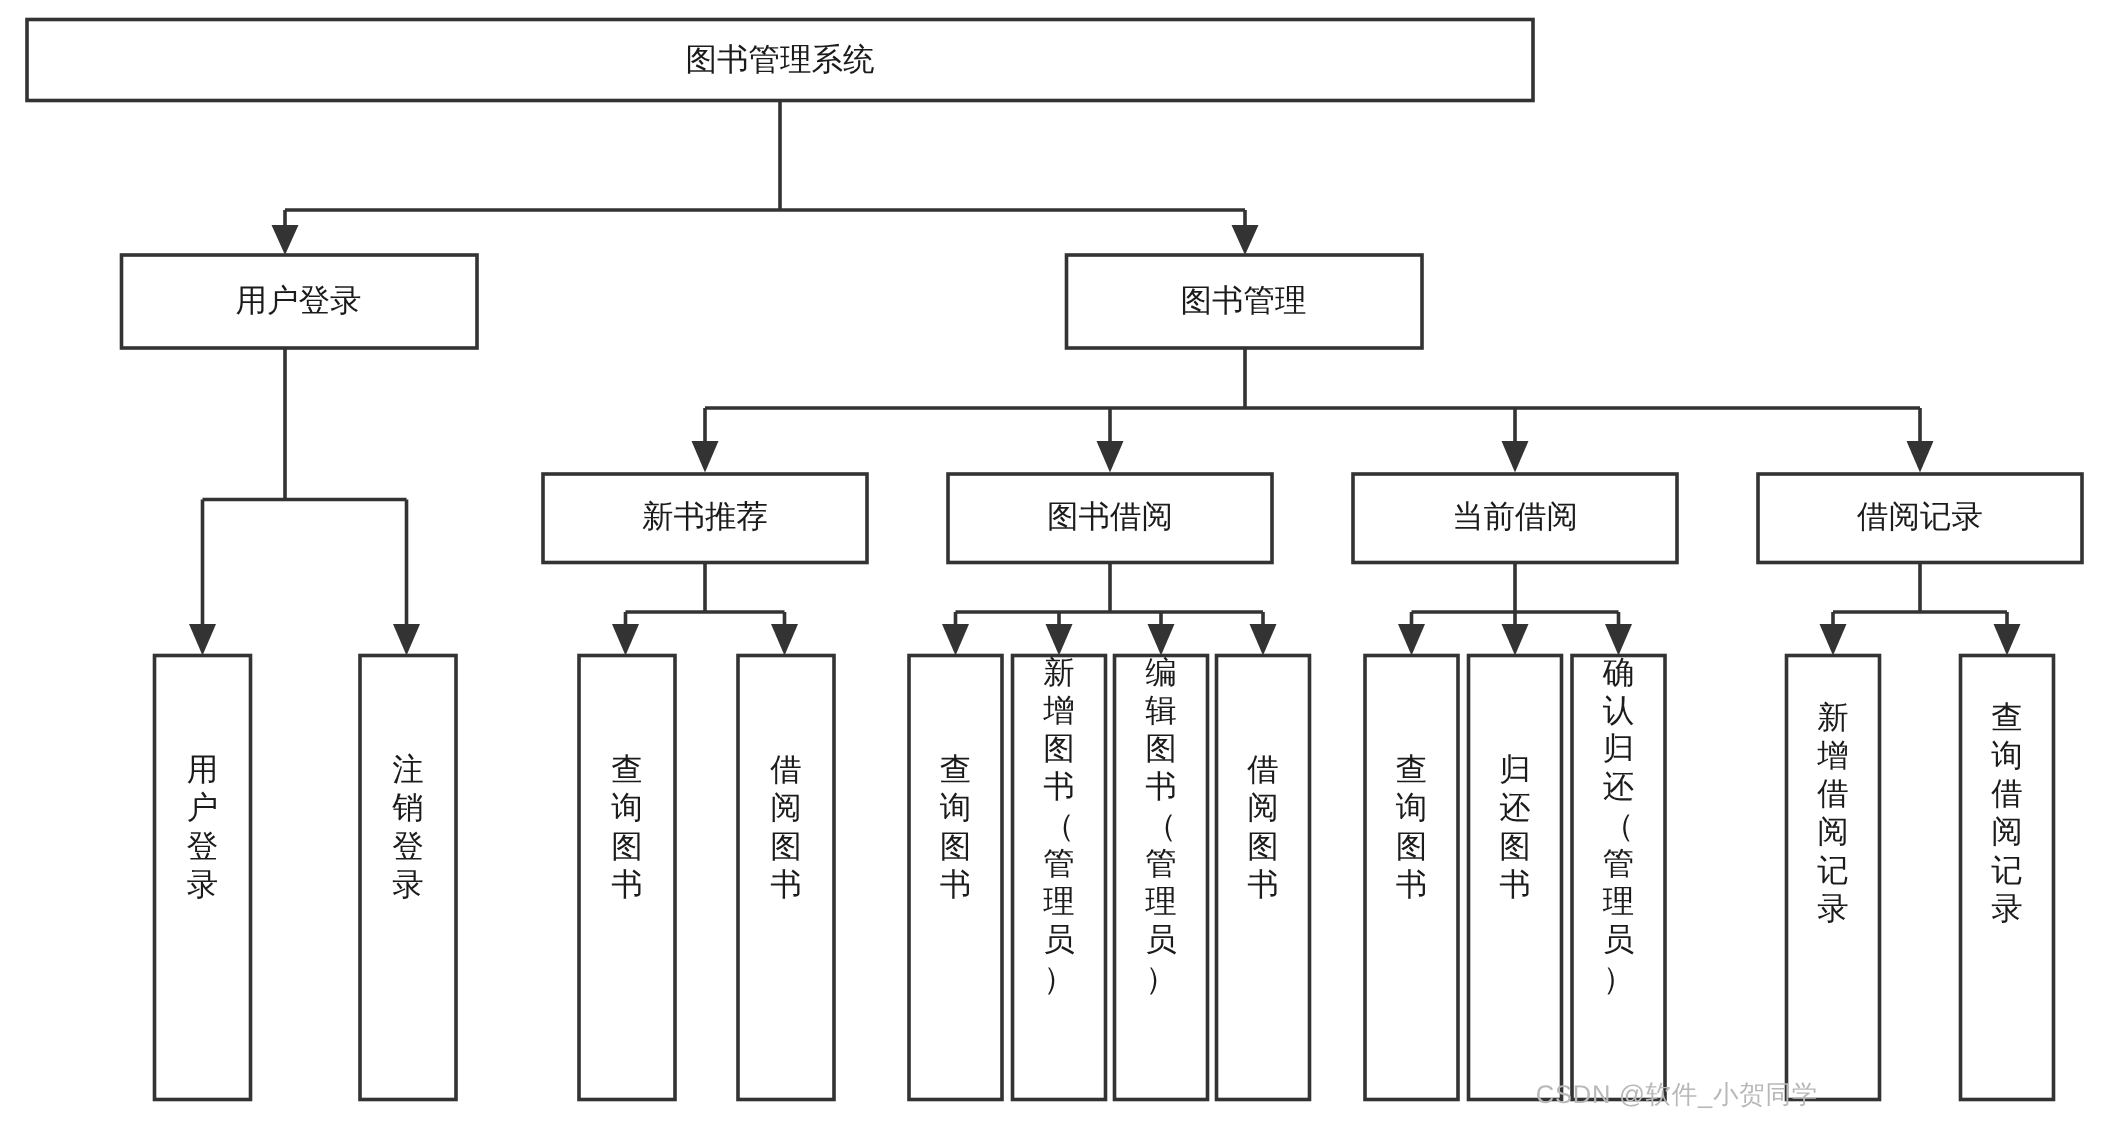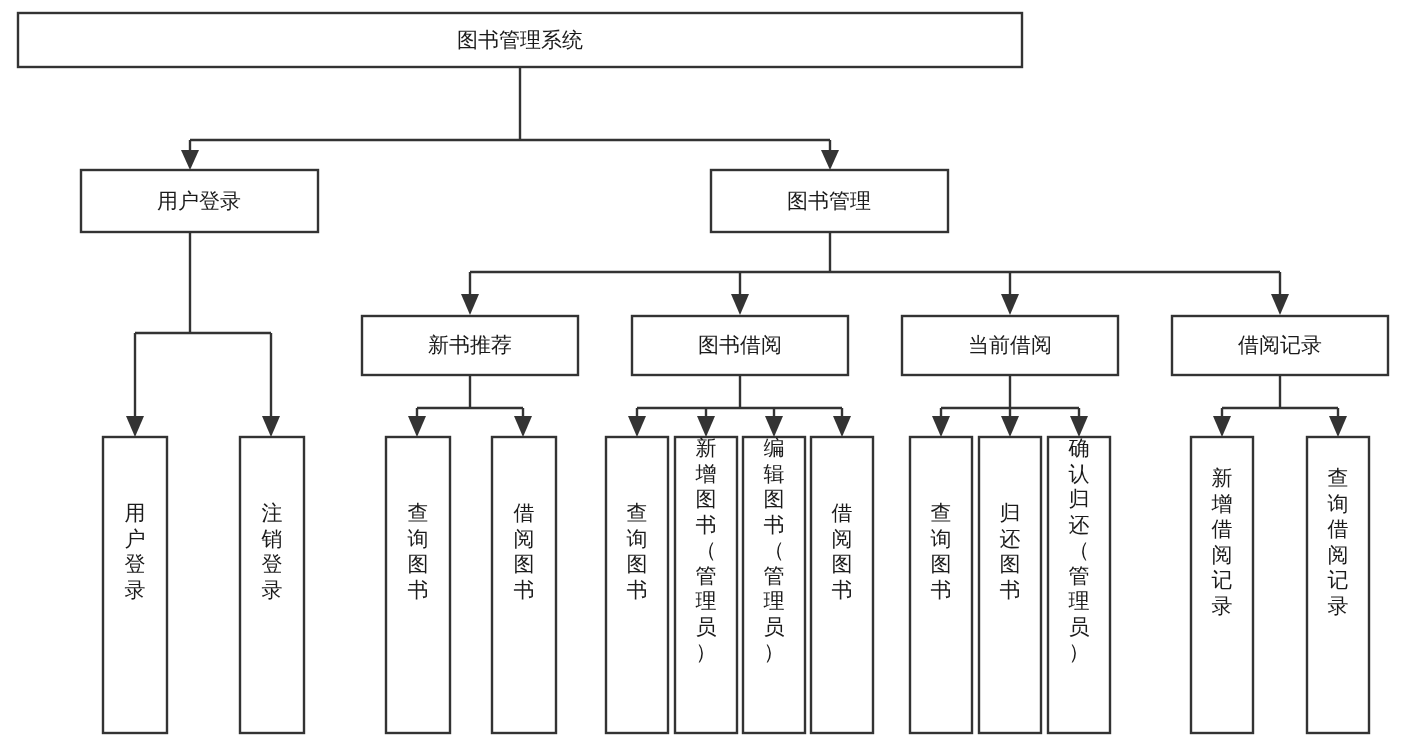--- a/index.html
+++ b/index.html
@@ -231,13 +231,14 @@
       <text class="node-label-v" x="1222" y="485"><tspan x="1222" dy="0">新</tspan><tspan x="1222" dy="25.5">增</tspan><tspan x="1222" dy="25.5">借</tspan><tspan x="1222" dy="25.5">阅</tspan><tspan x="1222" dy="25.5">记</tspan><tspan x="1222" dy="25.5">录</tspan></text>
     </g>
 
     <g>
       <rect class="node-box" x="1307" y="437" width="62" height="296"></rect>
       <text class="node-label-v" x="1338" y="485"><tspan x="1338" dy="0">查</tspan><tspan x="1338" dy="25.5">询</tspan><tspan x="1338" dy="25.5">借</tspan><tspan x="1338" dy="25.5">阅</tspan><tspan x="1338" dy="25.5">记</tspan><tspan x="1338" dy="25.5">录</tspan></text>
     </g>
 
   </svg>
 
+  <div class="watermark">CSDN @软件_小贺同学</div>
 </div>
 
 </body></html>

